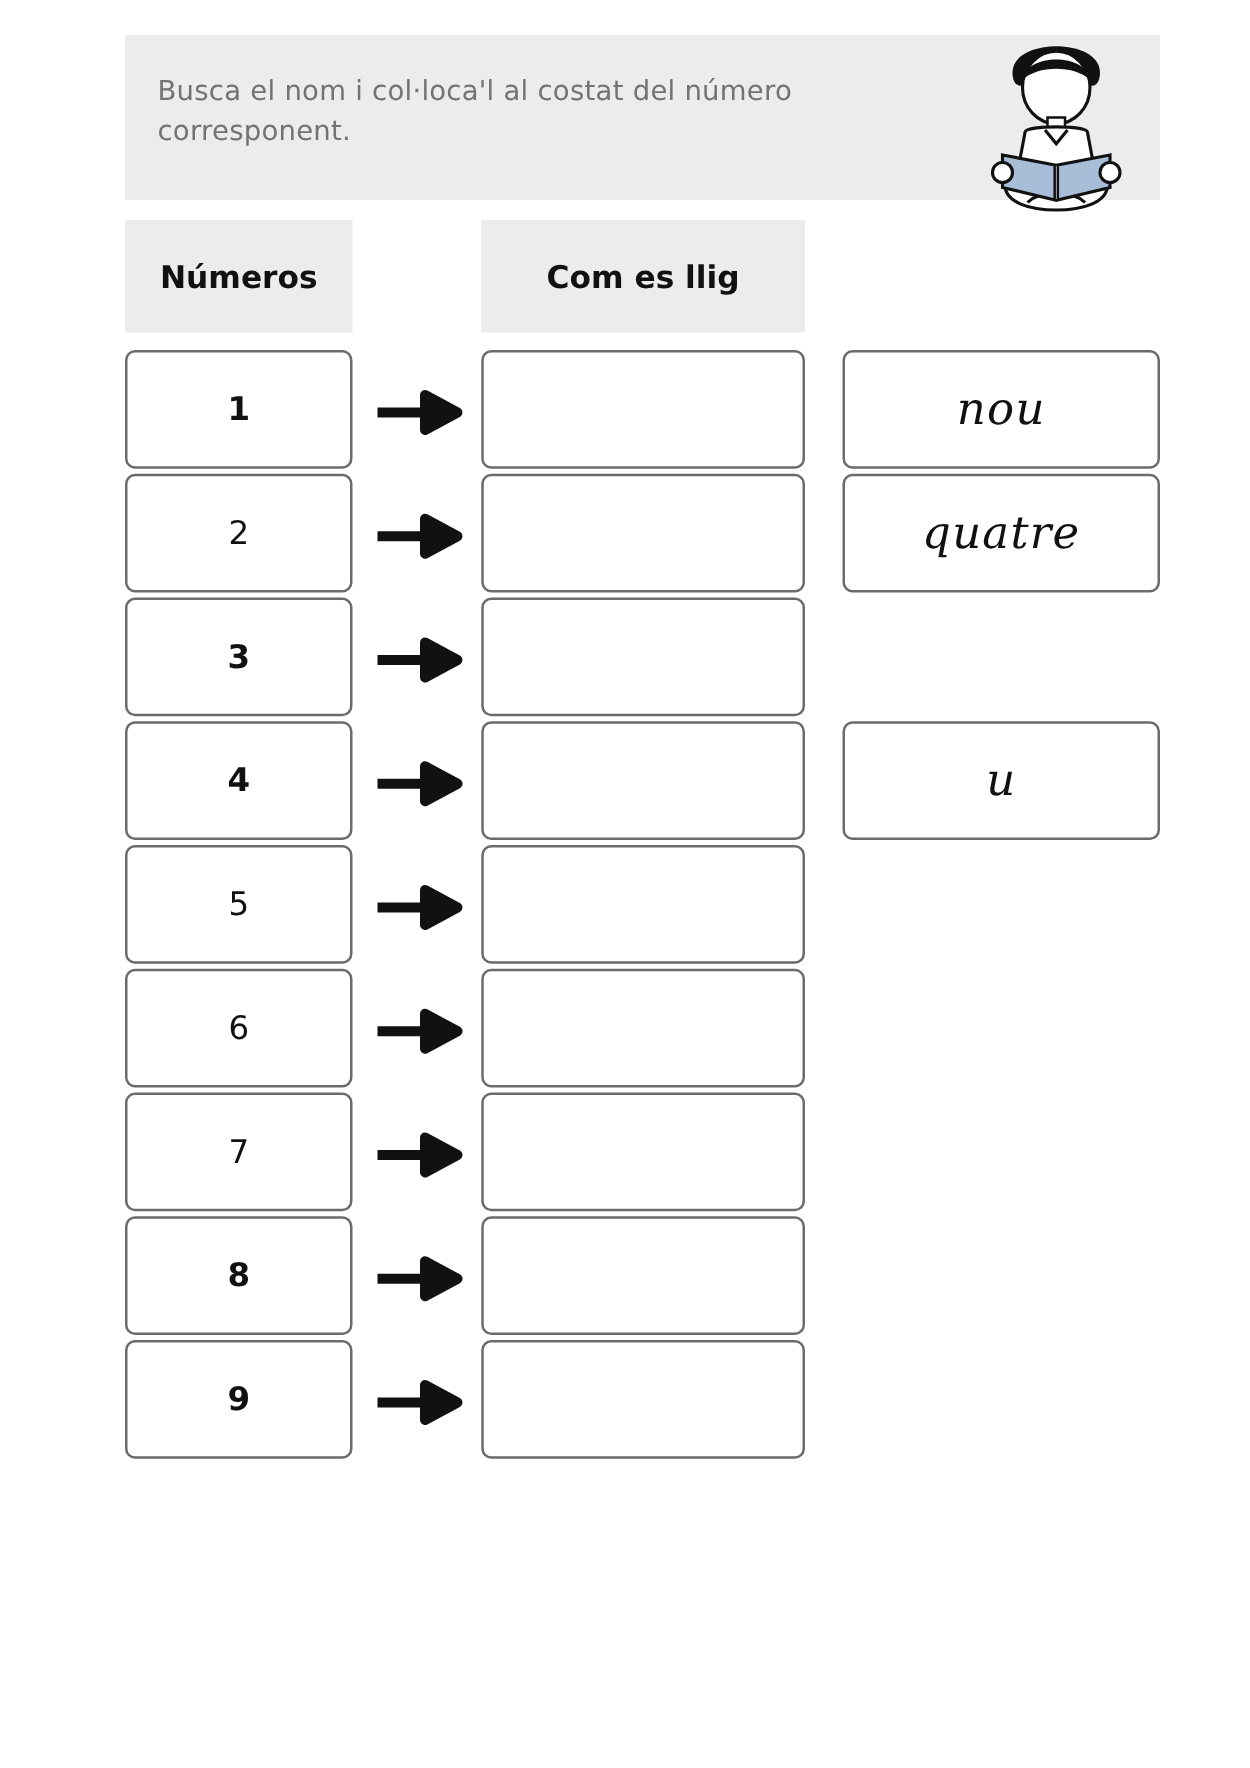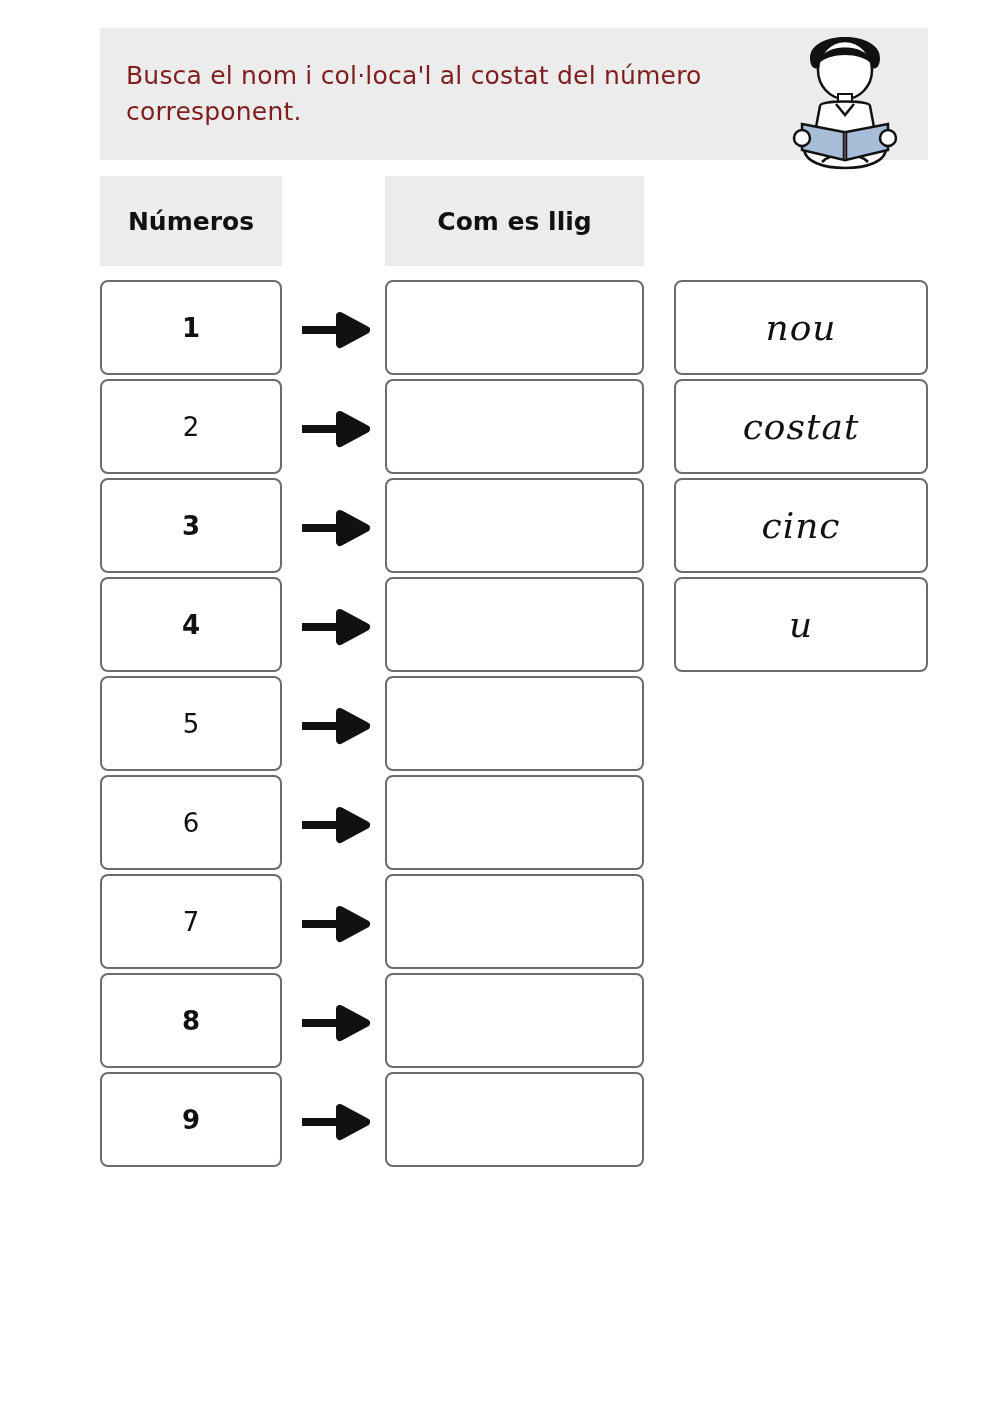--- a/index.html
+++ b/index.html
@@ -26,23 +26,23 @@
   
   .instruction-bar {
     position: relative;
     background: #ececec;
     width: 828px;
     height: 132px;
     box-sizing: border-box;
     padding: 30px 180px 0 26px;
   }
   .instruction-text {
-    font-size: 25px;
+    font-size: 22px;
     line-height: 1.45;
-    color: #7f1d1d;
+    color: #737373;
     font-family: "DejaVu Sans", sans-serif;
     letter-spacing: 0.2px;
   }
 
   
   .boy {
     position: absolute;
     right: 18px;
     top: -8px;
     width: 130px;
@@ -184,38 +184,35 @@
       </div>
       <div class="arrow">
         <svg viewBox="0 0 72 40" width="72" height="40" xmlns="http://www.w3.org/2000/svg">
           <path d="M2 20 L44 20 M40 6 L66 20 L40 34 Z" stroke="#111111" stroke-width="8" fill="#111111" stroke-linejoin="round"></path>
         </svg>
       </div>
       <div class="box box-drop">
         <span class="word"></span>
       </div>
       <div class="box box-word">
-        <span class="word">costat</span>
+        <span class="word">quatre</span>
       </div>
     </div>
 
     <div class="row">
       <div class="box box-number">
         <span class="num bold">3</span>
       </div>
       <div class="arrow">
         <svg viewBox="0 0 72 40" width="72" height="40" xmlns="http://www.w3.org/2000/svg">
           <path d="M2 20 L44 20 M40 6 L66 20 L40 34 Z" stroke="#111111" stroke-width="8" fill="#111111" stroke-linejoin="round"></path>
         </svg>
       </div>
       <div class="box box-drop">
         <span class="word"></span>
-      </div>
-      <div class="box box-word">
-        <span class="word">cinc</span>
       </div>
     </div>
 
     <div class="row">
       <div class="box box-number">
         <span class="num bold">4</span>
       </div>
       <div class="arrow">
         <svg viewBox="0 0 72 40" width="72" height="40" xmlns="http://www.w3.org/2000/svg">
           <path d="M2 20 L44 20 M40 6 L66 20 L40 34 Z" stroke="#111111" stroke-width="8" fill="#111111" stroke-linejoin="round"></path>

